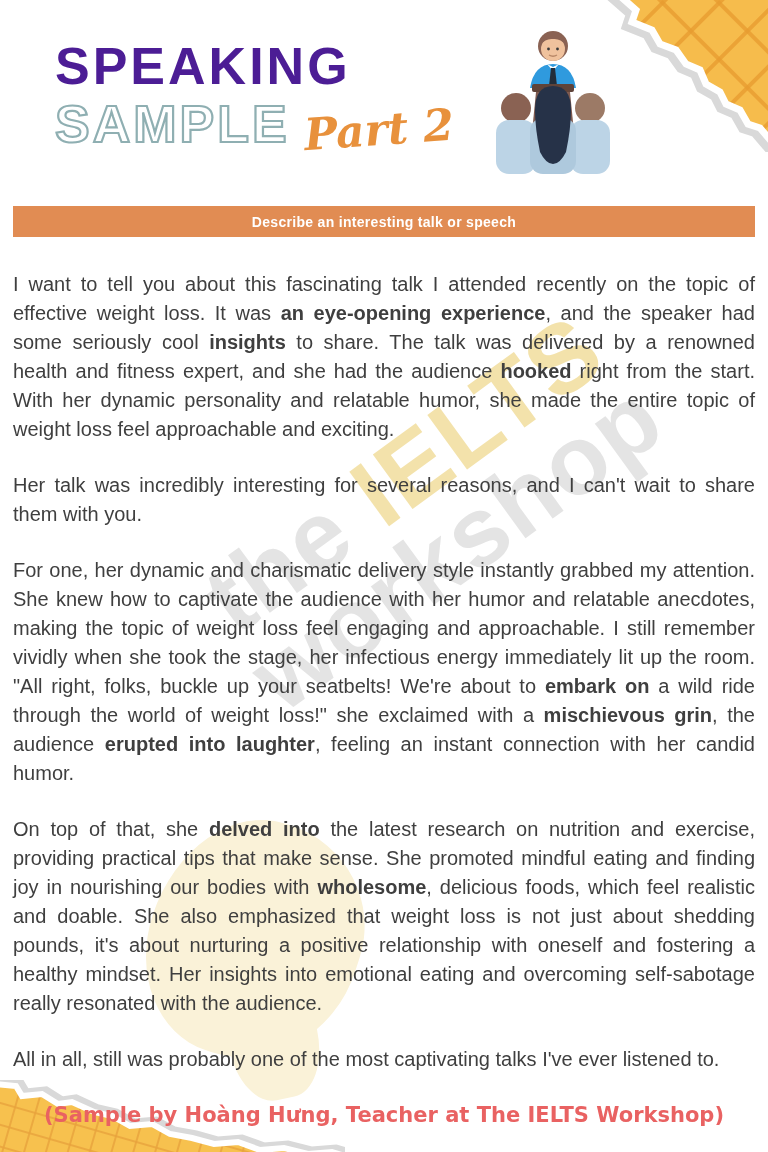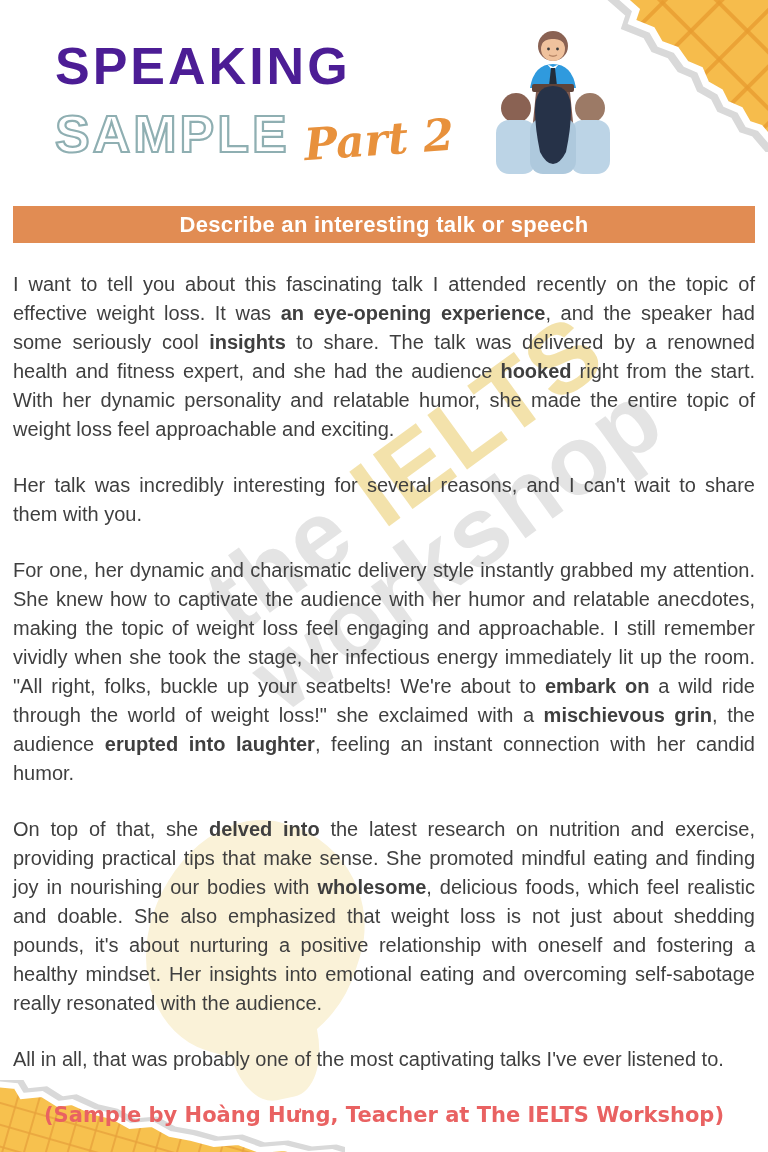--- a/index.html
+++ b/index.html
@@ -24,36 +24,36 @@
   .wm-blob.b2{left:225px;top:950px;width:90px;height:150px;transform:rotate(-12deg);border-radius:40%;}
   
   .corner{position:absolute;z-index:1;pointer-events:none;}
   .corner.tr{top:0;right:0;}
   .corner.bl{bottom:0;left:0;}
   
   .header{position:absolute;left:55px;top:40px;z-index:2;}
   .title-main{
     font-size:52px;font-weight:800;letter-spacing:3px;color:#4c1d95;line-height:1.0;
   }
-  .title-row{display:flex;align-items:flex-end;margin-top:16px;}
+  .title-row{display:flex;align-items:flex-end;margin-top:6px;}
   .title-outline{
     font-size:52px;font-weight:800;letter-spacing:3px;line-height:1.0;
     color:#ffffff;-webkit-text-stroke:2.2px #8fafb2;
   }
   .title-script{
     font-family:"DejaVu Serif","Liberation Serif",serif;font-style:italic;font-weight:bold;
     font-size:44px;color:#e8913c;margin-left:14px;transform:rotate(-4deg);line-height:.9;
   }
   
   .illustration{position:absolute;left:492px;top:24px;z-index:2;}
   
   .banner{
-    position:absolute;left:13px;top:206px;width:742px;height:37px;z-index:2;
+    position:absolute;left:13px;top:206px;width:742px;height:31px;z-index:2;
     background:#e18c53;color:#ffffff;display:flex;align-items:center;justify-content:center;
-    font-size:22px;font-weight:bold;letter-spacing:.3px;
+    font-size:14px;font-weight:bold;letter-spacing:.3px;
   }
   
   .essay{
     position:absolute;left:13px;top:270px;width:742px;z-index:2;
     color:#3f3f3f;font-size:20px;line-height:29px;
   }
   .essay p{margin:0 0 27px 0;text-align:justify;}
   .essay .b{font-weight:bold;}
   .attribution{
     text-align:center;font-weight:bold;font-size:21px;color:#e96262;margin-top:2px;
@@ -132,15 +132,15 @@
 <div class="banner">
   <span>Describe an interesting talk or speech</span>
 </div>
 
 <div class="essay">
 
   <p><span>I want to tell you about this fascinating talk I attended recently on the topic of effective weight loss. It was </span><span class="b">an eye-opening experience</span><span>, and the speaker had some seriously cool </span><span class="b">insights</span><span> to share. The talk was delivered by a renowned health and fitness expert, and she had the audience </span><span class="b">hooked</span><span> right from the start. With her dynamic personality and relatable humor, she made the entire topic of weight loss feel approachable and exciting.</span></p>
     <p><span>Her talk was incredibly interesting for several reasons, and I can't wait to share them with you.</span></p>
     <p><span>For one, her dynamic and charismatic delivery style instantly grabbed my attention. She knew how to captivate the audience with her humor and relatable anecdotes, making the topic of weight loss feel engaging and approachable. I still remember vividly when she took the stage, her infectious energy immediately lit up the room. "All right, folks, buckle up your seatbelts! We're about to </span><span class="b">embark on</span><span> a wild ride through the world of weight loss!" she exclaimed with a </span><span class="b">mischievous grin</span><span>, the audience </span><span class="b">erupted into laughter</span><span>, feeling an instant connection with her candid humor.</span></p>
     <p><span>On top of that, she </span><span class="b">delved into</span><span> the latest research on nutrition and exercise, providing practical tips that make sense. She promoted mindful eating and finding joy in nourishing our bodies with </span><span class="b">wholesome</span><span>, delicious foods, which feel realistic and doable. She also emphasized that weight loss is not just about shedding pounds, it's about nurturing a positive relationship with oneself and fostering a healthy mindset. Her insights into emotional eating and overcoming self-sabotage really resonated with the audience.</span></p>
-    <p><span>All in all, that was probably one of the most captivating talks I've ever listened to.</span></p>
+    <p><span>All in all, still was probably one of the most captivating talks I've ever listened to.</span></p>
     <div class="attribution">(Sample by Hoàng Hưng, Teacher at The IELTS Workshop)</div>
 </div>
 
 </body></html>

